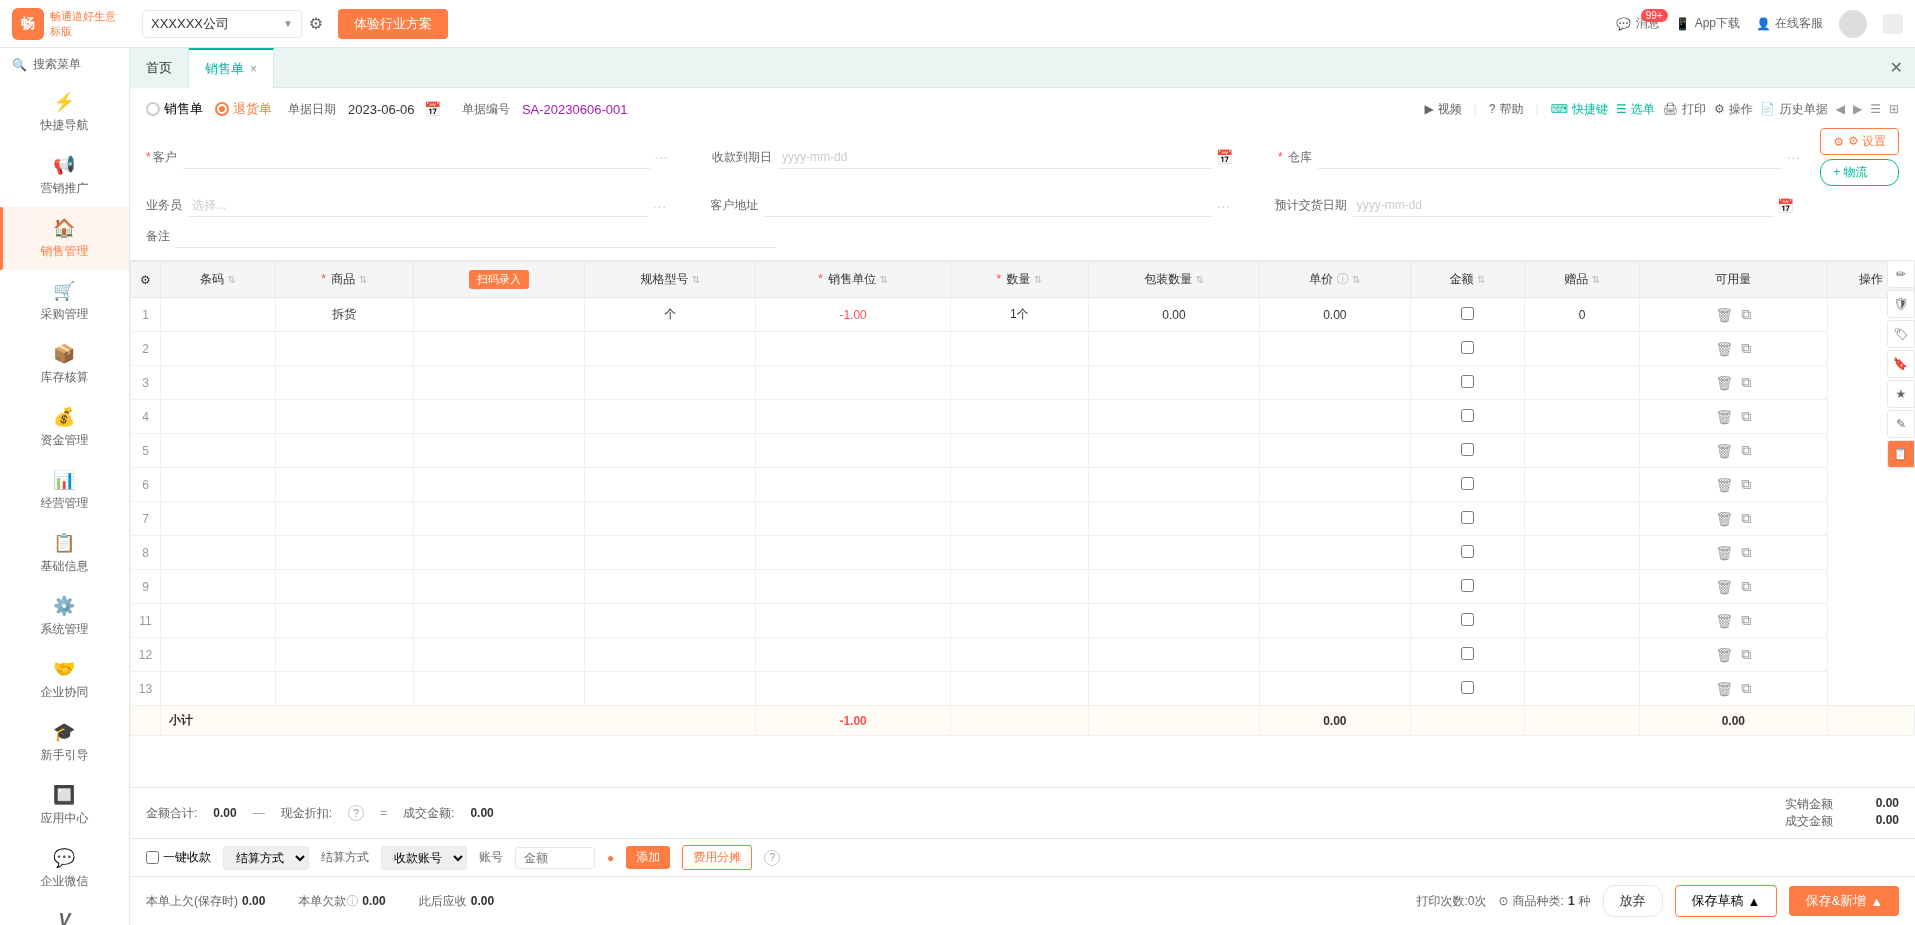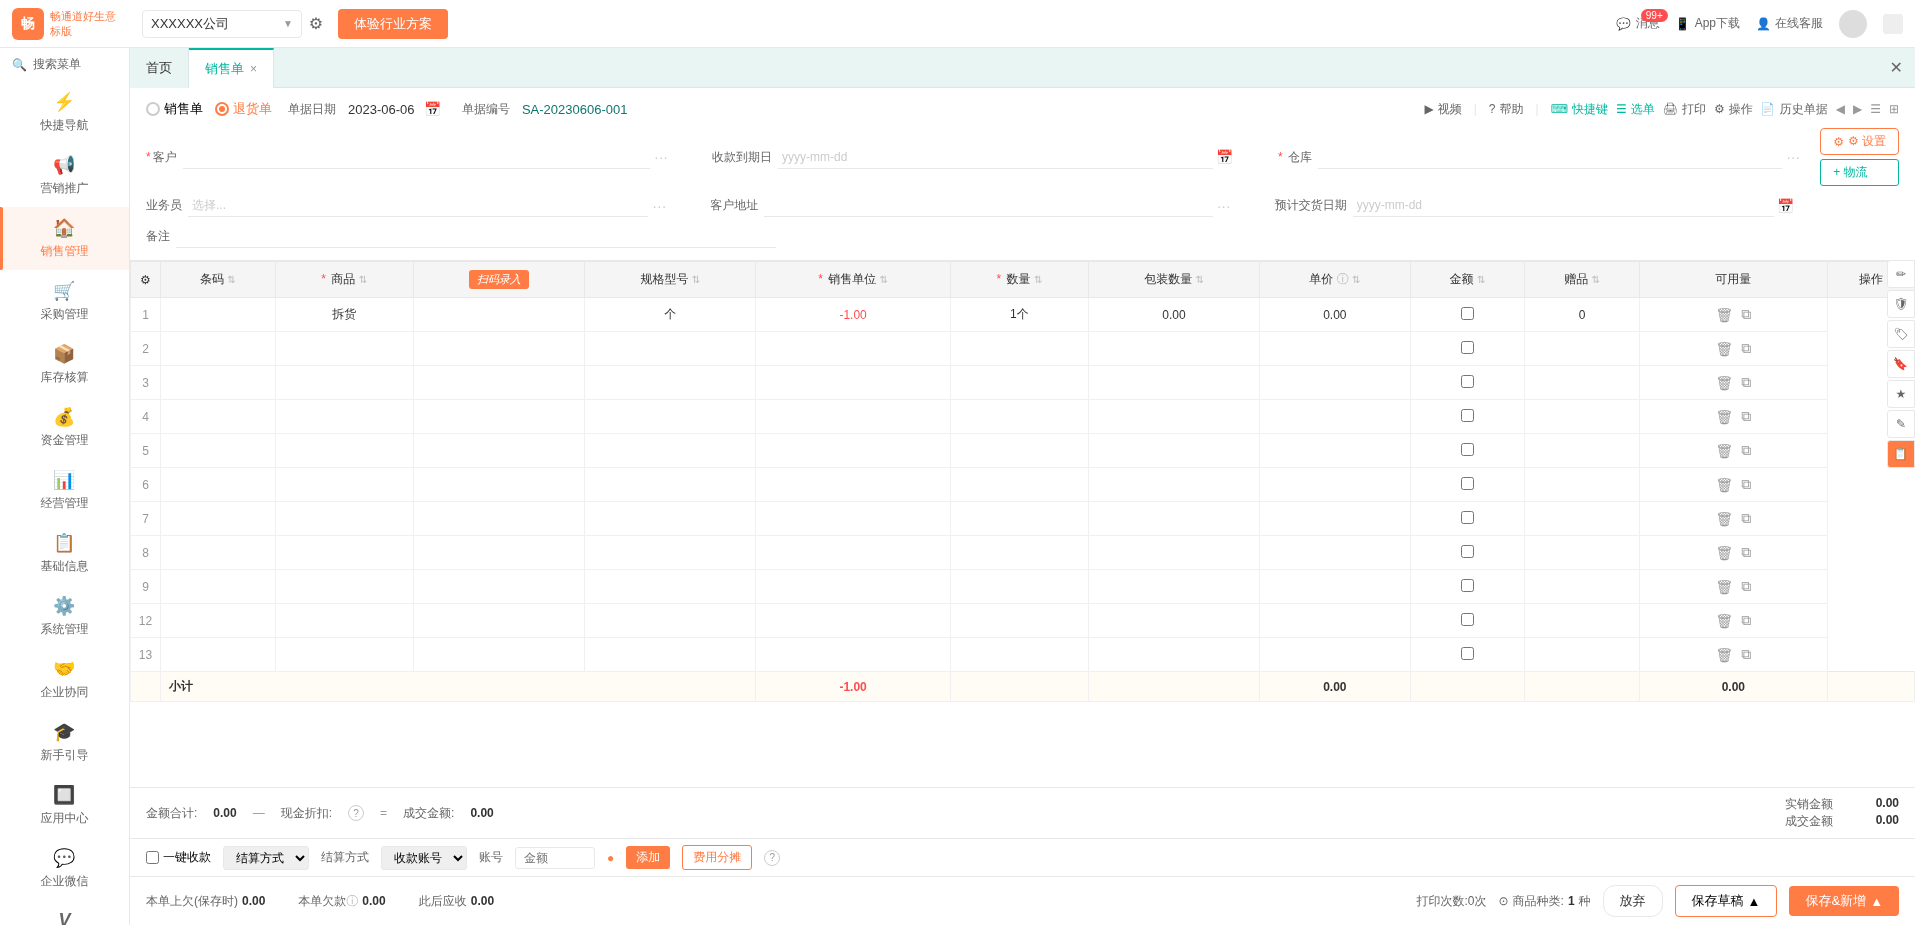--- a/index.html
+++ b/index.html
@@ -174,27 +174,27 @@
     }
     .settings-btn {
       display: flex; align-items: center; gap: 4px;
       background: #fff; border: 1px solid #ff7c45;
       color: #ff7c45; padding: 4px 12px; border-radius: 4px;
       cursor: pointer; font-size: 12px; white-space: nowrap;
     }
     .logistics-btn {
       display: flex; align-items: center; gap: 4px;
       background: #fff; border: 1px solid #00b8a0;
-      color: #00b8a0; padding: 4px 12px; border-radius: 3px;
+      color: #00b8a0; padding: 4px 12px; border-radius: 12px;
       cursor: pointer; font-size: 12px; white-space: nowrap;
     }
     .date-display {
       font-size: 13px; color: #333;
     }
-    .doc-number { font-size: 13px; color: #0f766e; }
+    .doc-number { font-size: 13px; color: #a21caf; }
 
     
     .table-container {
       flex: 1; overflow: auto; background: #fff;
       margin: 0;
     }
     table {
       width: 100%; border-collapse: collapse;
       font-size: 12px;
     }
@@ -205,21 +205,20 @@
       white-space: nowrap; font-weight: normal;
     }
     td {
       padding: 6px; text-align: center;
       border: 1px solid #f0f0f0; color: #333;
     }
     .scan-btn {
       background: #ff7c45; color: white; border: none;
       padding: 2px 8px; border-radius: 3px; cursor: pointer;
       font-size: 11px;
-      font-style: italic;
     }
     .row-num { color: #999; }
     .negative { color: #ff4d4f; }
     .subtotal-row { background: #fffbf5; font-weight: bold; }
     .subtotal-row td { border-top: 1px solid #e8e8e8; }
     .checkbox-cell input[type="checkbox"] { cursor: pointer; }
     .action-icons { display: flex; gap: 4px; justify-content: center; }
     .action-icon-btn {
       background: none; border: none; cursor: pointer;
       color: #999; font-size: 14px; padding: 2px;
@@ -788,20 +787,39 @@
             <td class="checkbox-cell"><input type="checkbox" style=""></td>
             <td></td>
             <td>
                 <div class="action-icons">
                   <button class="action-icon-btn">🗑</button>
                   <button class="action-icon-btn">⧉</button>
                 </div>
               </td>
           </tr>
           <tr>
+            <td class="row-num">11</td>
+            <td></td>
+              <td></td>
+              <td></td>
+              <td></td>
+              <td></td>
+              <td></td>
+              <td></td>
+              <td></td>
+            <td class="checkbox-cell"><input type="checkbox" style=""></td>
+            <td></td>
+            <td>
+                <div class="action-icons">
+                  <button class="action-icon-btn">🗑</button>
+                  <button class="action-icon-btn">⧉</button>
+                </div>
+              </td>
+          </tr>
+          <tr>
             <td class="row-num">12</td>
             <td></td>
               <td></td>
               <td></td>
               <td></td>
               <td></td>
               <td></td>
               <td></td>
               <td></td>
             <td class="checkbox-cell"><input type="checkbox" style=""></td>

